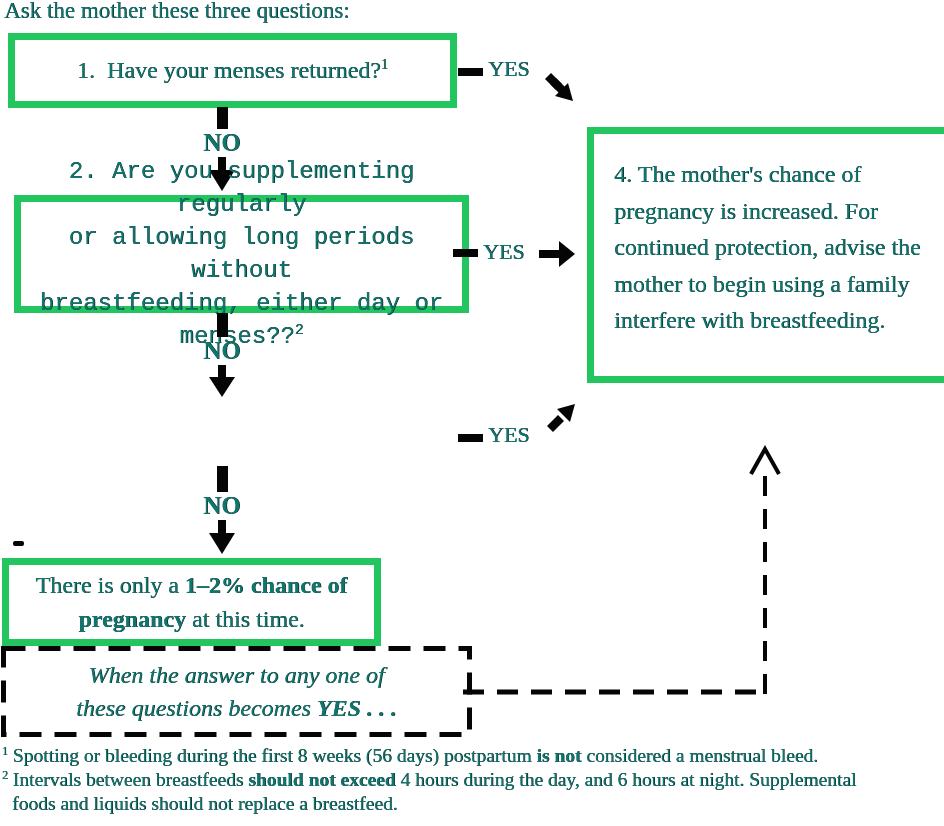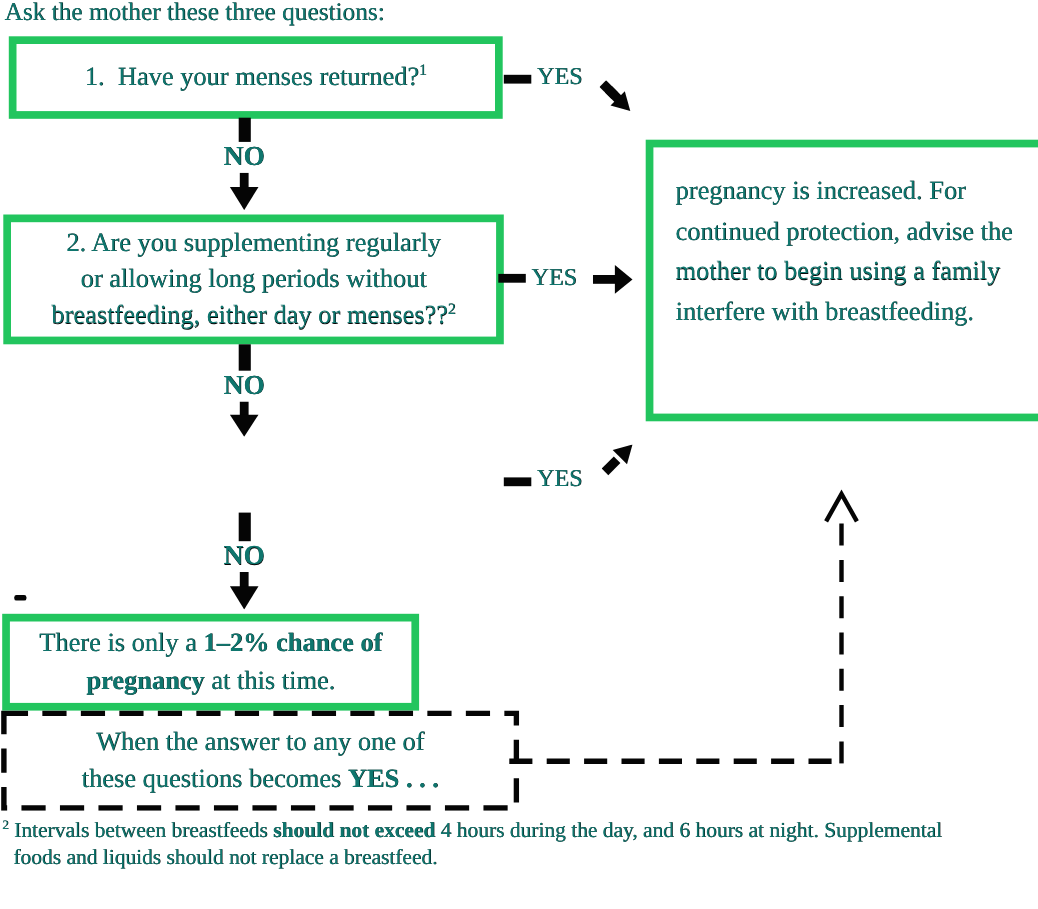--- a/index.html
+++ b/index.html
@@ -14,30 +14,30 @@
     font-size:23px; line-height:26px; white-space:nowrap;
   }
   .box {
     position:absolute; box-sizing:border-box;
     border:7px solid #22c55e; background:#fff;
     display:flex; flex-direction:column; align-items:center; justify-content:center;
     text-align:center; font-size:24px;
   }
   .box .ln { white-space:pre-wrap; }
   #box-q1 { left:8px;  top:33px;  width:449px; height:75px; }
-  #box-q2 { left:3px;  top:195px; width:455px; height:118px; line-height:33px; }
+  #box-q2 { left:14px;  top:195px; width:455px; height:118px; line-height:33px;font-family:Liberation Mono, monospace; }
   #box-q3 { left:2px;  top:398px; width:455px; height:68px; }
   #box-4  { left:587px; top:127px; width:383px; height:256px;
             align-items:flex-start; justify-content:flex-start;
             text-align:left; padding:22px 8px 0 20px; line-height:36.5px; }
   #box-4 .r4-lines div { white-space:nowrap; }
   #box-low  { left:2px; top:558px; width:379px; height:88px; line-height:34px; }
   #box-when { left:1px; top:646px; width:471px; height:91px; border:none; line-height:33px; background:transparent; }
   #box-when .dash-border { position:absolute; left:0; top:0; }
-  #box-when .ln { position:relative; }
+  #box-when .ln { position:relative;font-style:italic; }
   sup.fref { font-size:60%; vertical-align:super; line-height:0; }
   b, .bold { font-weight:bold; }
 
   
   .no-connector {
     position:absolute; width:44px;
     display:flex; flex-direction:column; align-items:center;
     justify-content:flex-start;
   }
   .no-stub { width:11px; background:#050505; }
@@ -93,20 +93,21 @@
     <div class="yes-bar" style="left:1px; top:12px;"></div>
     <div class="yes-label" style="left:31px; top:1px;">YES</div>
     <svg class="abs" style="left:87px; top:2px;" width="37" height="30" viewBox="0 0 37 30">
       <rect x="0" y="11" width="21" height="8" fill="#050505"></rect>
       <polygon points="20,2 36,15 20,28" fill="#050505"></polygon>
     </svg>
   </div>
 
   <div class="box" id="box-4">
     <div class="r4-lines">
+        <div>4. The mother's chance of</div>
         <div>pregnancy is increased. For</div>
         <div>continued protection, advise the</div>
         <div>mother to begin using a family</div>
         <div>interfere with breastfeeding.</div>
       </div>
   </div>
 
   <div class="no-connector" style="left:200px; top:313px; height:85px;">
     <div class="no-stub" style="height:24px;"></div>
     <div class="no-label">NO</div>
@@ -150,17 +151,18 @@
     <div class="ln"><span>these questions becomes </span><b>YES . . .</b></div>
   </div>
 
   <svg class="abs" style="left:440px; top:430px;" width="360" height="270" viewBox="0 0 360 270">
     <path d="M 23 262 H 325" stroke="#050505" stroke-width="5" stroke-dasharray="21 13" fill="none"></path>
     <path d="M 325 264 V 38" stroke="#050505" stroke-width="4" stroke-dasharray="20 13" fill="none"></path>
     <polyline points="311,44 325,19 339,44" stroke="#050505" stroke-width="4" fill="none"></polyline>
   </svg>
 
   <div class="footnotes">
+    <div class="fline"><sup class="fref">1</sup><span> Spotting or bleeding during the first 8 weeks (56 days) postpartum </span><b>is not</b><span> considered a menstrual bleed.</span></div>
     <div class="fline"><sup class="fref">2</sup><span> Intervals between breastfeeds </span><b>should not exceed</b><span> 4 hours during the day, and 6 hours at night. Supplemental</span></div>
     <div class="fline cont">foods and liquids should not replace a breastfeed.</div>
   </div>
 
 </div>
 
 </body></html>

